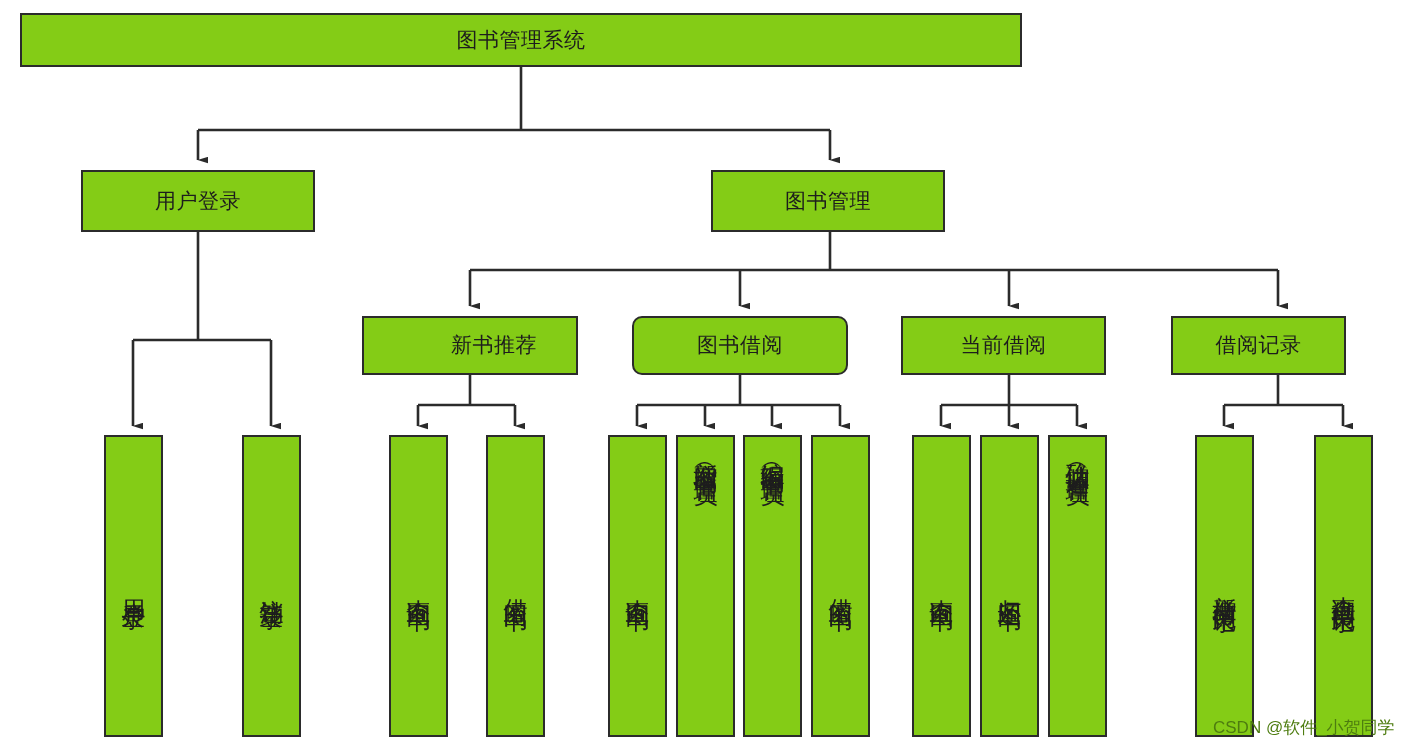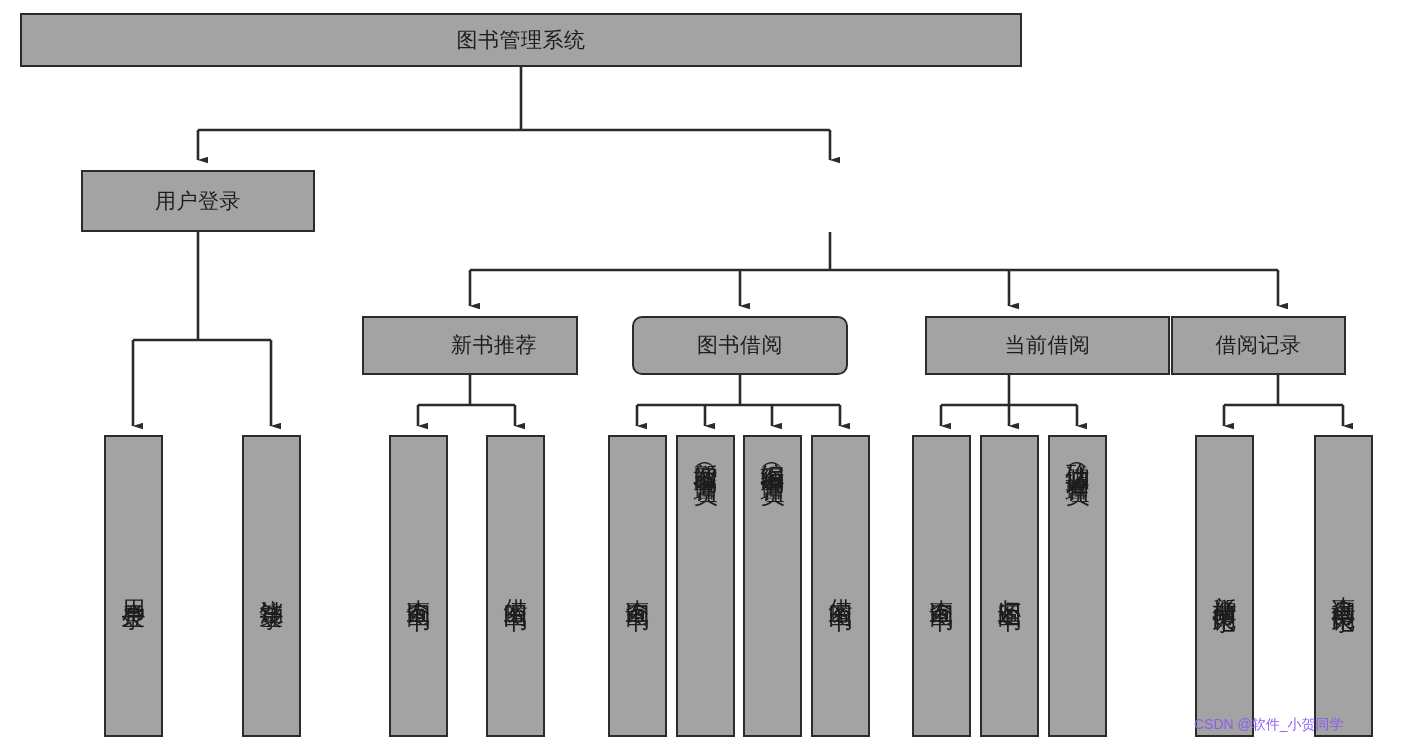--- a/index.html
+++ b/index.html
@@ -21,21 +21,21 @@
     position: absolute;
     left: 0;
     top: 0;
     width: 1405px;
     height: 747px;
   }
   .node {
     position: absolute;
     box-sizing: border-box;
     border: 2px solid #2b2b2b;
-    background: #a3a3a3;
+    background: #84cc16;
     color: #1d1d1d;
     display: flex;
     align-items: center;
     justify-content: center;
     z-index: 2;
   }
   .node .lbl {
     display: block;
     line-height: 1.08;
     letter-spacing: 0.5px;
@@ -59,25 +59,26 @@
     font-size: 24px;
     letter-spacing: 3px;
     line-height: 1;
     text-align: center;
   }
   .node.vert.topalign {
     align-items: flex-start;
   }
   .watermark {
     position: absolute;
-    color: #8b5cf6;
-    font-size: 14px;
+    color: #4d7c0f;
+    font-size: 17px;
     white-space: nowrap;
     z-index: 5;
     pointer-events: none;
+    margin-left: 19px;
   }
 </style>
 </head>
 <body>
 
 <div id="canvas">
 
   <svg id="edges" viewBox="0 0 1405 747" xmlns="http://www.w3.org/2000/svg">
     <defs>
       <marker id="arw" markerWidth="10" markerHeight="11" refX="3.2" refY="10" orient="auto" markerUnits="userSpaceOnUse">
@@ -128,28 +129,31 @@
     </g>
   </svg>
 
   <div class="node horiz root" style="left:20px; top:13px; width:1002px; height:54px;">
     <span class="lbl">图书管理系统</span>
   </div>
 
   <div class="node horiz" style="left:81px; top:170px; width:234px; height:62px;">
     <span class="lbl">用户登录</span>
   </div>
+  <div class="node horiz" style="left:711px; top:170px; width:234px; height:62px;">
+    <span class="lbl">图书管理</span>
+  </div>
 
   <div class="node horiz" style="left:362px; top:316px; width:216px; height:59px;padding-left:48px;">
     <span class="lbl">新书推荐</span>
   </div>
   <div class="node horiz" style="left:632px; top:316px; width:216px; height:59px;border-radius:10px;">
     <span class="lbl">图书借阅</span>
   </div>
-  <div class="node horiz" style="left:901px; top:316px; width:245px; height:59px;margin-left:24px;">
+  <div class="node horiz" style="left:901px; top:316px; width:205px; height:59px;">
     <span class="lbl">当前借阅</span>
   </div>
   <div class="node horiz" style="left:1171px; top:316px; width:175px; height:59px;">
     <span class="lbl">借阅记录</span>
   </div>
 
   <div class="node vert" style="left:104px; top:435px; width:59px; height:302px;">
     <span class="lbl">用户登录</span>
   </div>
   <div class="node vert" style="left:242px; top:435px; width:59px; height:302px;">

